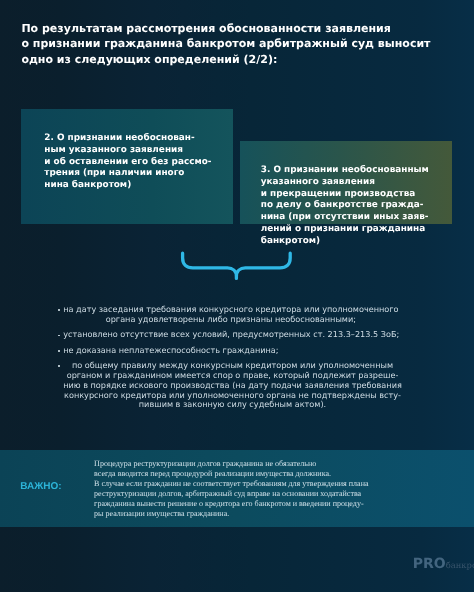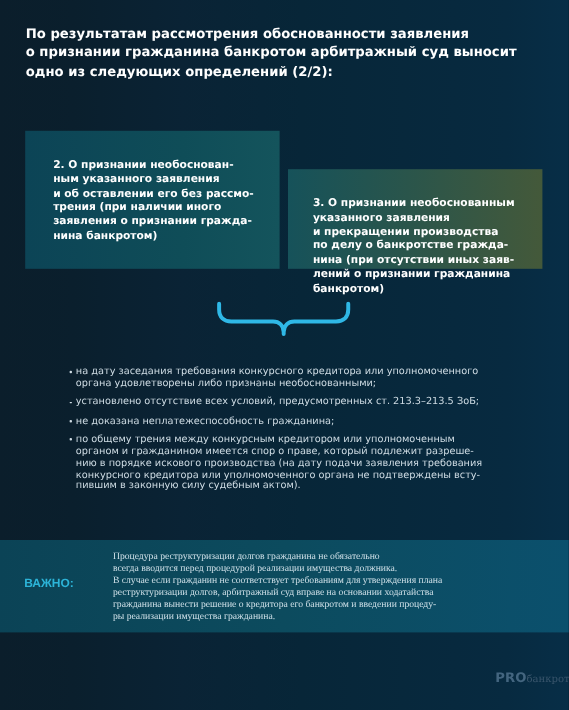--- a/index.html
+++ b/index.html
@@ -14,54 +14,53 @@
       background:linear-gradient(90deg,#0b1e2b 0%,#0a1f2d 13%,#0a2335 32%,#072638 53%,#072a40 89%,#072e47 100%);}
   .head{position:absolute;left:21.4px;top:21px;width:440px;white-space:nowrap;
         color:#fff;font-size:11px;font-weight:bold;line-height:15.25px;}
   .cards{position:absolute;left:20.7px;top:109px;width:431px;height:115.2px;display:flex;}
   .card{color:#fff;font-size:8.9px;font-weight:bold;line-height:11.75px;}
   .card div{white-space:nowrap;}
   .card1{width:212.3px;margin-right:6.3px;background:linear-gradient(90deg,#0c4456 0%,#0f4d58 62%,#14545c 100%);padding:24px 0 0 23.6px;}
   .card2{width:214.5px;background:linear-gradient(90deg,#16525a 0%,#2a554b 47%,#44593a 100%);padding:24px 0 0 21.2px;margin-top:32px;}
   .brace{position:absolute;left:179px;top:250.8px;}
   .bullets{position:absolute;left:58.2px;top:305.2px;width:360px;
-           color:#cfdce4;font-size:8.15px;line-height:9.85px;}
+           color:#cfdce4;font-size:8.15px;line-height:9.85px;text-align:center;}
   .bi{display:flex;margin-bottom:5.5px;}
   .dot{width:1.6px;height:1.6px;background:#cfdce4;border-radius:50%;
        margin:4.2px 3.4px 0 0;flex:none;}
   .bt div{white-space:nowrap;}
   .important{position:absolute;left:0;right:0;top:450px;height:77px;
              background:linear-gradient(92deg,#0b4356 0%,#0c4b5e 50%,#0b506d 100%);}
   .imp-label{position:absolute;left:20.2px;top:481.3px;color:#2cb4d8;
              font-family:"Liberation Sans",sans-serif;
              font-size:10px;font-weight:bold;letter-spacing:0px;}
   .imp-text{position:absolute;left:94.1px;top:458.9px;width:370px;color:#cfe0e8;
             font-size:8.05px;line-height:10px;}
   .imp-text div{white-space:nowrap;font-family:Liberation Serif, serif;}
   .logo{position:absolute;left:372.8px;top:557px;line-height:12px;}
-  .logo .pro{font-weight:bold;color:#43657f;font-size:11px;padding-left:40px;}
+  .logo .pro{font-weight:bold;color:#43657f;font-size:14px;padding-left:40px;}
   .logo .bank{font-family:"DejaVu Serif",serif;color:#38546b;font-size:8.4px;margin-top:47px;}
 </style>
 </head>
 <body>
 
 <div class="page">
   <div class="bg"></div>
   <div class="head">
     <div class="hl">По результатам рассмотрения обоснованности заявления</div>
     <div class="hl">о признании гражданина банкротом арбитражный суд выносит</div>
     <div class="hl">одно из следующих определений (2/2):</div>
   </div>
   <div class="cards">
     <div class="card card1">
       <div>2. О признании необоснован-</div>
       <div>ным указанного заявления</div>
       <div>и об оставлении его без рассмо-</div>
       <div>трения (при наличии иного</div>
-      <div>заявления о признании гражда-</div>
       <div>нина банкротом)</div>
     </div>
     <div class="card card2">
       <div>3. О признании необоснованным</div>
       <div>указанного заявления</div>
       <div>и прекращении производства</div>
       <div>по делу о банкротстве гражда-</div>
       <div>нина (при отсутствии иных заяв-</div>
       <div>лений о признании гражданина</div>
       <div>банкротом)</div>
@@ -88,21 +87,21 @@
       </div>
     <div class="bi">
         <span class="dot"></span>
         <div class="bt">
           <div>не доказана неплатежеспособность гражданина;</div>
         </div>
       </div>
     <div class="bi">
         <span class="dot"></span>
         <div class="bt">
-          <div>по общему трения между конкурсным кредитором или уполномоченным</div>
+          <div>по общему правилу между конкурсным кредитором или уполномоченным</div>
           <div>органом и гражданином имеется спор о праве, который подлежит разреше-</div>
           <div>нию в порядке искового производства (на дату подачи заявления требования</div>
           <div>конкурсного кредитора или уполномоченного органа не подтверждены всту-</div>
           <div>пившим в законную силу судебным актом).</div>
         </div>
       </div>
   </div>
   <div class="important"></div>
   <div class="imp-label">ВАЖНО:</div>
   <div class="imp-text">

